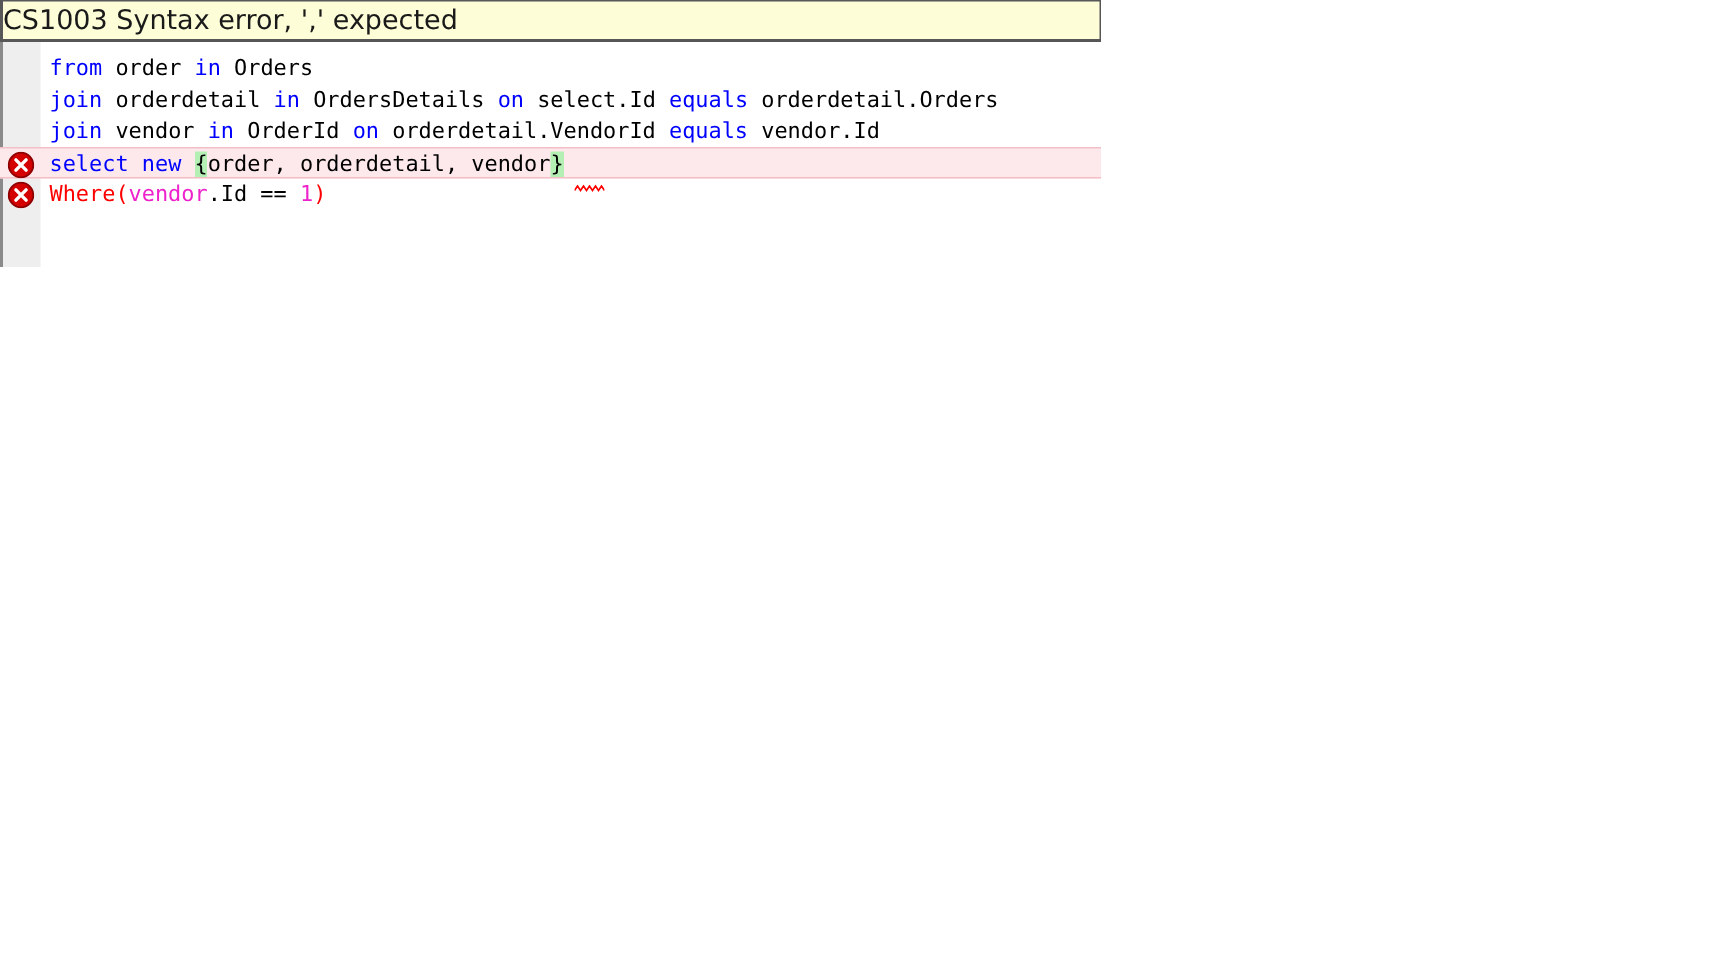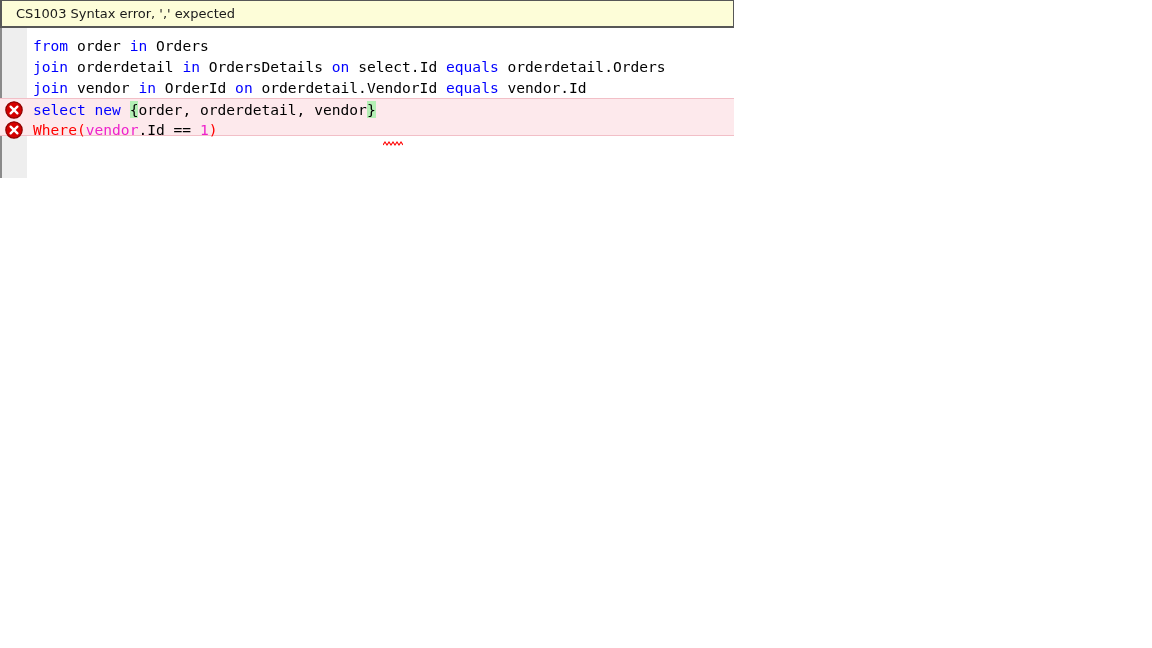--- a/index.html
+++ b/index.html
@@ -27,23 +27,22 @@
     background: #fdfdd8;
     border-right: 1px solid #575757;
     border-bottom: 2px solid #575757;
     border-left: 2px solid #575757;
     border-top: 1px solid #575757;
     display: flex;
     align-items: center;
   }
   #error-tooltip .msg {
     font-family: "DejaVu Sans", sans-serif;
-    font-size: 13px;
+    font-size: 18px;
     color: #1a1a1a;
-    padding-left: 14px;
     white-space: nowrap;
     line-height: 1;
   }
 
   
   #editor {
     position: absolute;
     left: 0;
     top: 28px;
     width: 1152px;
@@ -89,21 +88,21 @@
     line-height: 21px;
     text-align: right;
   }
 
   
   .code-line.error-line {
     width: 734px;
     background: #fde9ec;
     border-top: 1px solid #f2bfc7;
     border-bottom: 1px solid #f2bfc7;
-    height: 38px;
+    height: 21px;
   }
 
   
   .kw      { color: #0000ff; }
   .plain   { color: #000000; }
   .err-txt { color: #ff0000; margin-top: 32px; }
   .ident-m { color: #ee22cc; }
   .num     { color: #ee22cc; }
   .brace-hl {
     background: #b4efb4;

